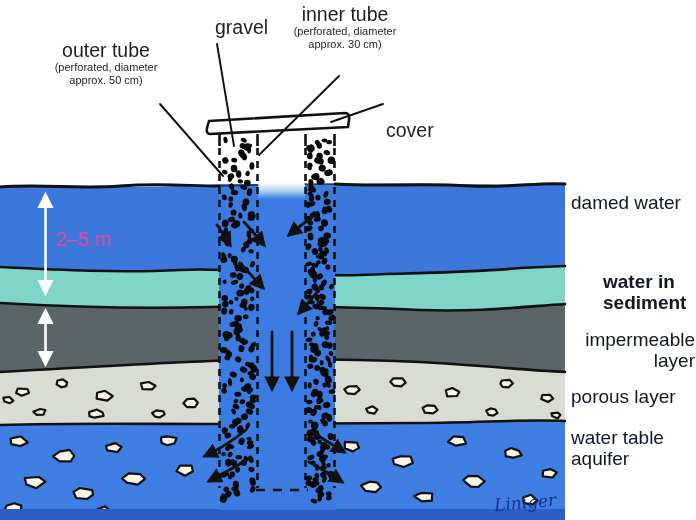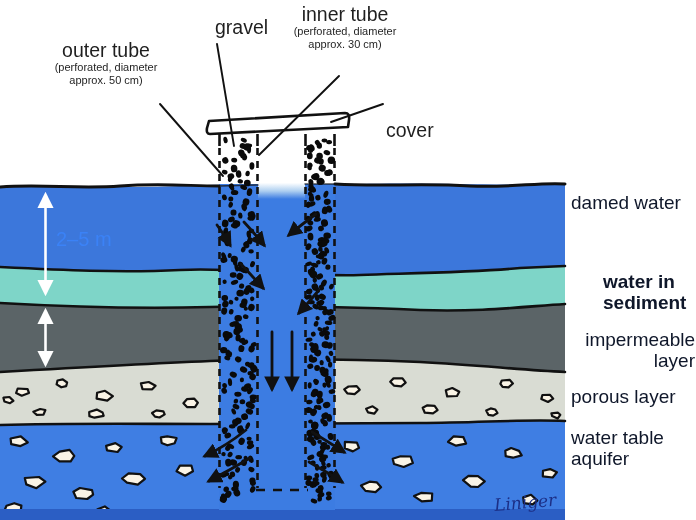--- a/index.html
+++ b/index.html
@@ -5,21 +5,21 @@
   html,body{margin:0;padding:0;background:#ffffff;}
   .stage{
     position:relative;width:696px;height:520px;overflow:hidden;background:#ffffff;
     font-family:"Liberation Sans", sans-serif;color:#222;
   }
   .stage svg{position:absolute;left:0;top:0;}
   .lbl{position:absolute;font-size:19px;line-height:1.12;color:#0f172a;}
   .ann{position:absolute;text-align:center;color:#1f1f1f;}
   .ann .t{font-size:19.5px;line-height:1.1;}
   .ann .d{font-size:11px;line-height:1.18;}
-  .measure{position:absolute;color:#3b82f6;font-size:20px;font-weight:500;}
+  .measure{position:absolute;color:#ec4899;font-size:20px;font-weight:500;}
   .sig{
     position:absolute;left:494px;top:492px;width:70px;
     font-family:"DejaVu Serif", serif;font-style:italic;font-size:17px;
     color:#1c2f86;transform:rotate(-5deg);
   }
   .wrap2{width:112px;}
   .wrap3{width:124px;}
 </style>
 </head>
 <body>

